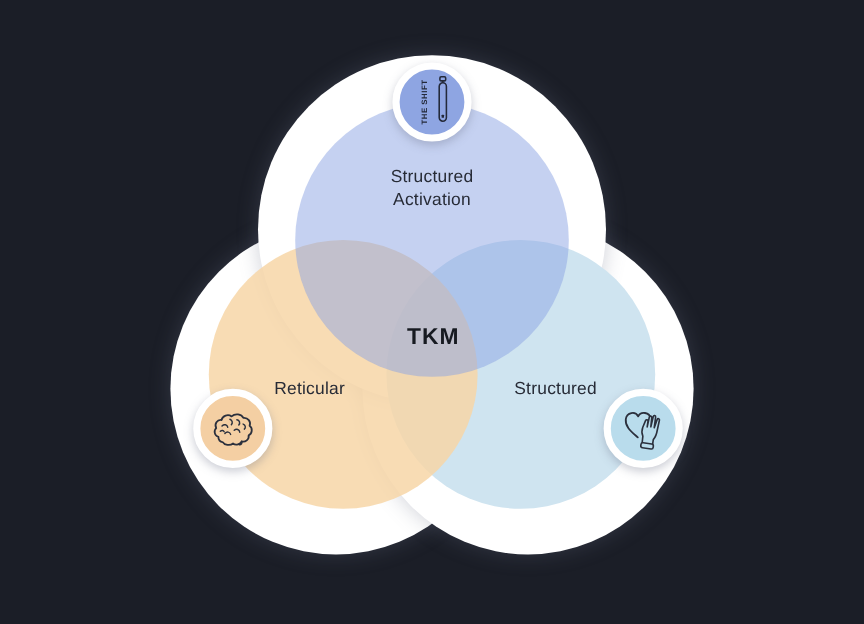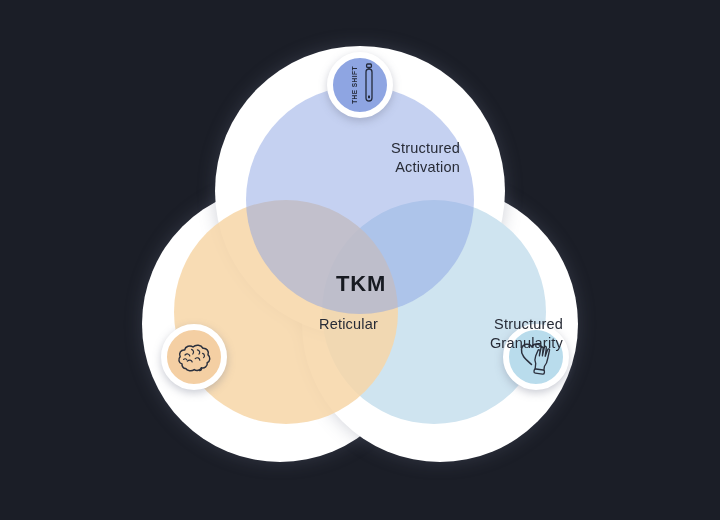--- a/index.html
+++ b/index.html
@@ -37,31 +37,31 @@
 
   .shift-text {
     position:absolute; left:21px; top:27px;
     transform:translate(-50%,-50%) rotate(-90deg);
     white-space:nowrap; font-size:6.5px; font-weight:700;
     letter-spacing:.45px; color:#242a3a;
   }
 
   
   .set-label {
-    position:absolute; width:200px; text-align:right;
+    position:absolute; width:200px; text-align:center;
     color:#272b36; font-size:14.5px; line-height:18.5px;
     letter-spacing:.2px; font-weight:500;
   }
   #label-top   { left:260px; top:139px; }
-  #label-left  { left:178px; top:315px; }
+  #label-left  { left:158px; top:315px; }
   #label-right { left:363px; top:315px; }
 
   .center-label {
     position:absolute; left:286px; top:271px; width:150px; text-align:center;
-    color:#171a21; font-size:22px; font-weight:700; letter-spacing:.8px;
+    color:#171a21; font-size:19px; font-weight:700; letter-spacing:.8px;
   }
 </style>
 </head>
 <body>
 
 <div class="stage">
 
   <div class="circle white" id="white-bl"></div>
   <div class="circle white" id="white-br"></div>
   <div class="circle white" id="white-top"></div>
@@ -108,18 +108,17 @@
     <div>Structured</div>
     <div>Activation</div>
   </div>
 
   <div class="set-label" id="label-left">
     <div>Reticular</div>
   </div>
 
   <div class="set-label" id="label-right">
     <div>Structured</div>
-    <div>Granularity</div>
   </div>
 
   <div class="center-label">TKM</div>
 
 </div>
 
 </body></html>

